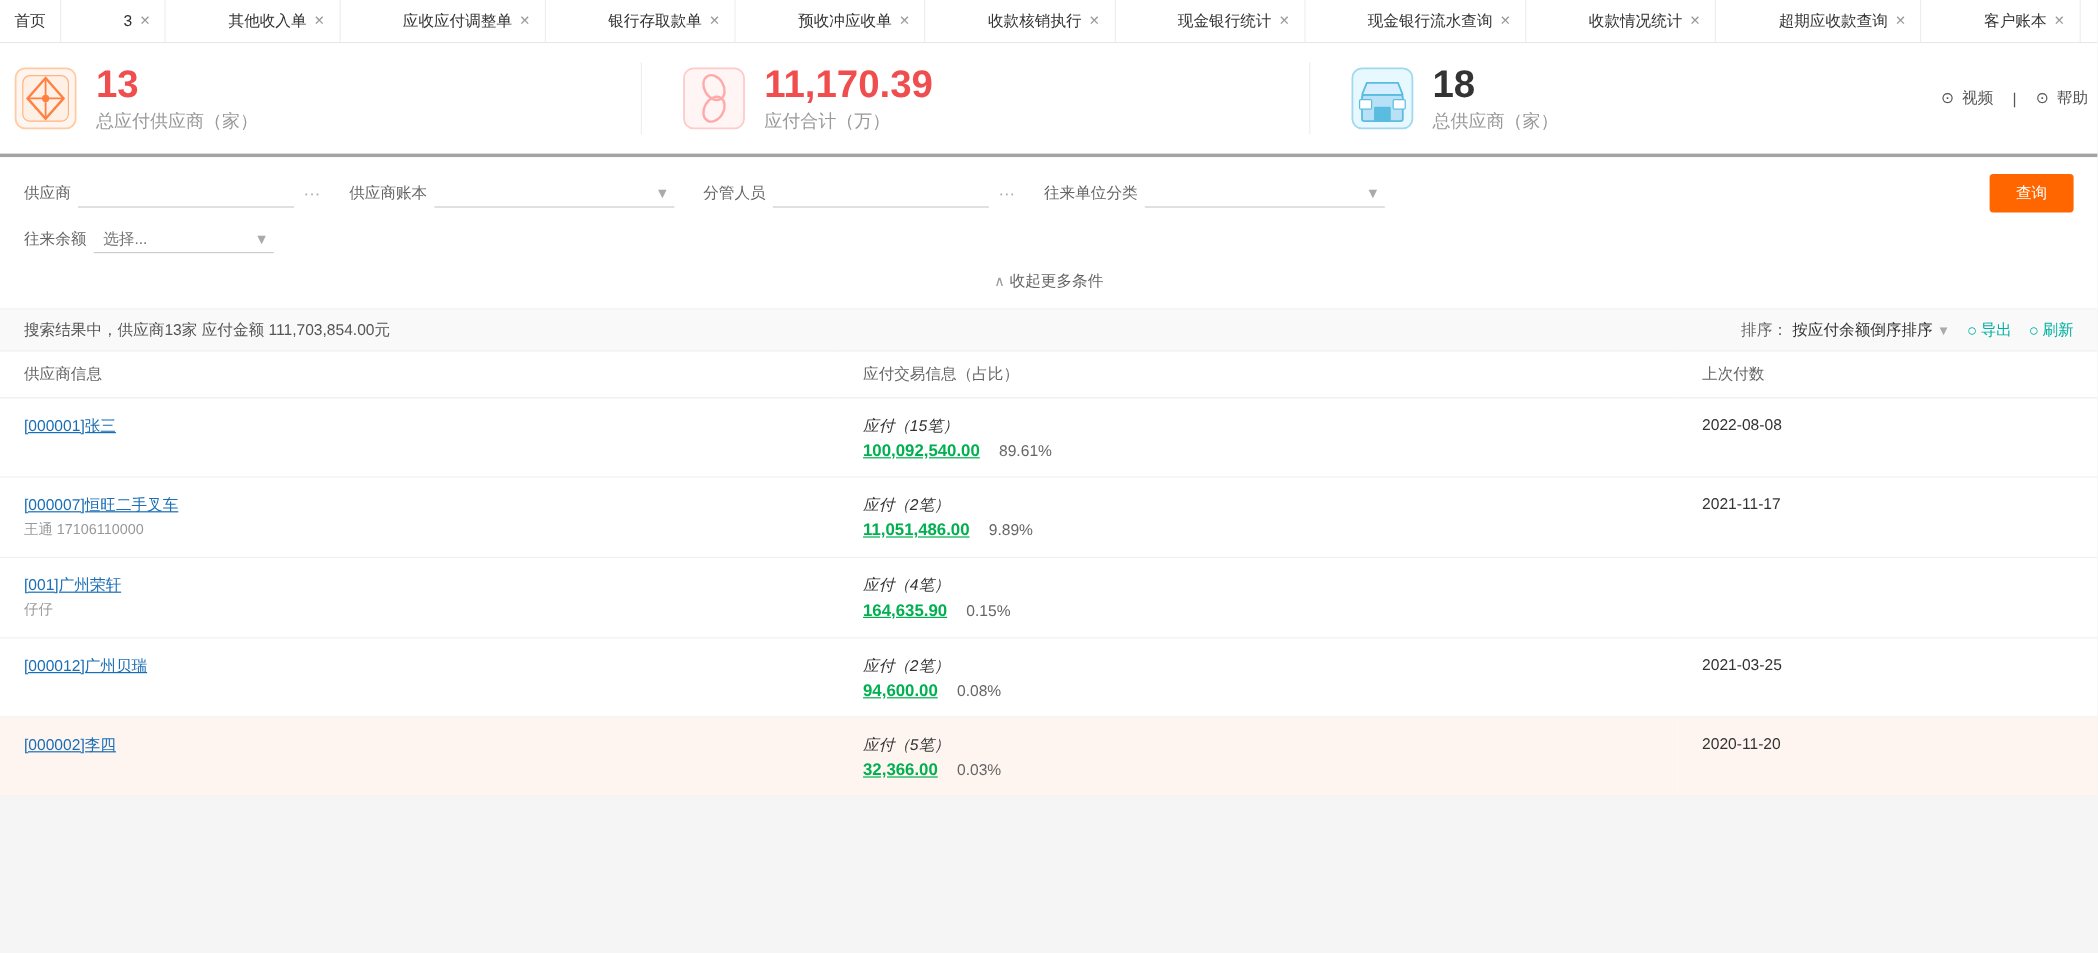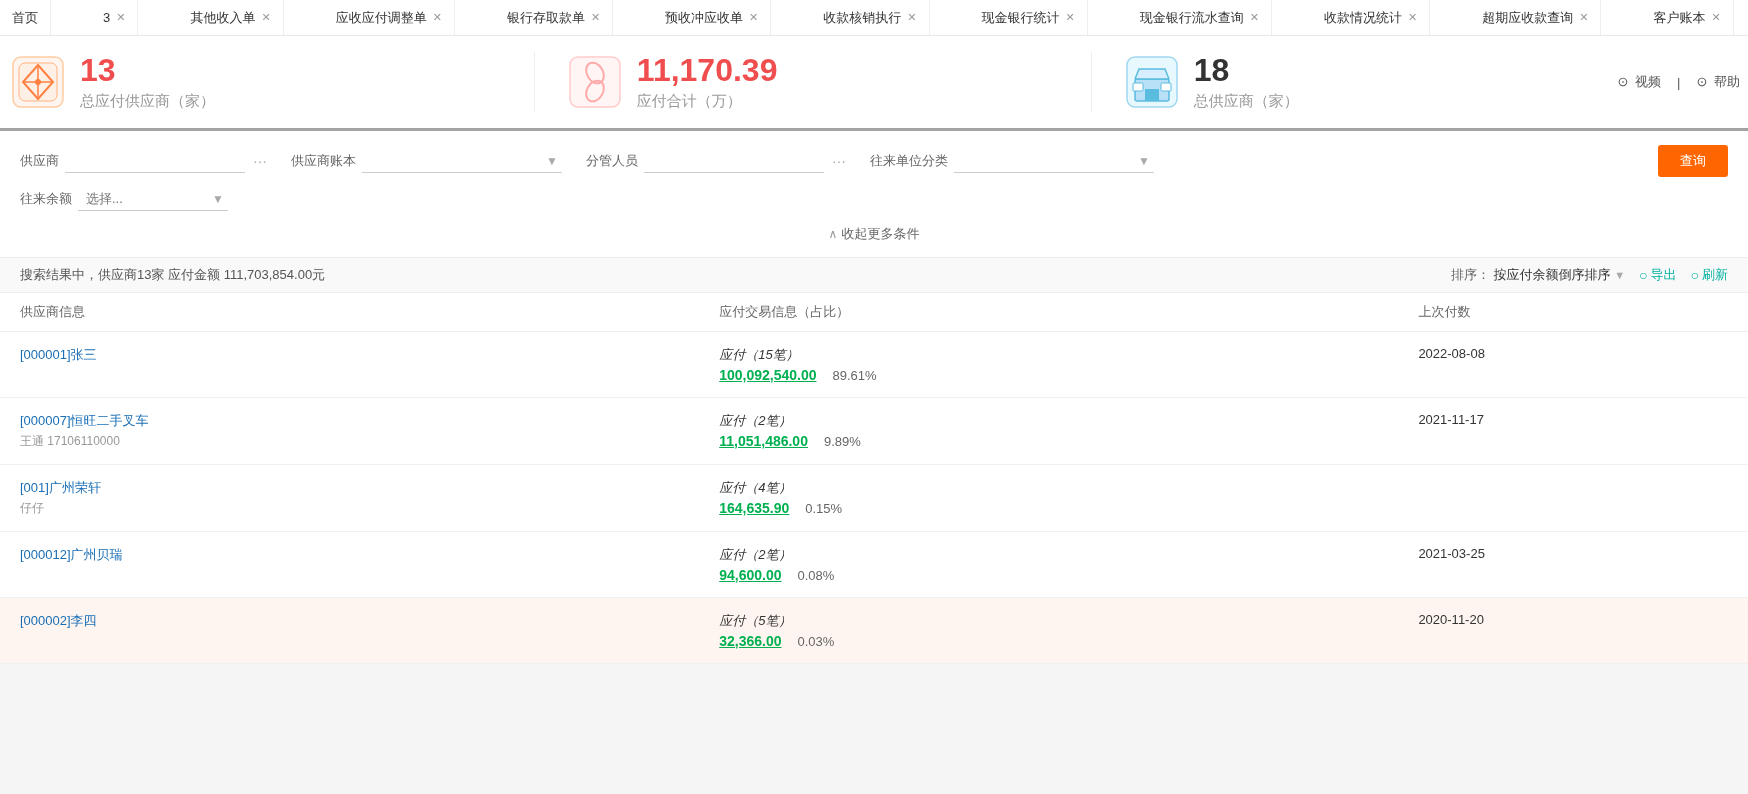--- a/index.html
+++ b/index.html
@@ -78,21 +78,21 @@
 
     
     .data-table { background: #fff; width: 100%; border-collapse: collapse; }
     .data-table th {
       padding: 10px 20px; text-align: left; font-size: 13px; color: #666;
       font-weight: normal; border-bottom: 1px solid #eee; background: #fff;
     }
     .data-table td { padding: 14px 20px; font-size: 13px; vertical-align: top; border-bottom: 1px solid #f0f0f0; }
     .data-table tr:last-child td { border-bottom: 1px solid #f0f0f0; }
     .data-table tr.highlighted { background: #fff5f0; }
-    .supplier-link { color: #1a6eb5; cursor: pointer; font-size: 13px; }
+    .supplier-link { color: #1a6eb5; text-decoration: underline; cursor: pointer; font-size: 13px; }
     .sub-text { color: #999; font-size: 12px; margin-top: 3px; }
     .payable-count { color: #333; font-size: 13px; font-style: italic; }
     .payable-amount { color: #00b050; font-size: 14px; font-weight: bold; margin-top: 3px; cursor: pointer; text-decoration: underline; }
     .payable-percent { color: #666; font-size: 13px; margin-left: 16px; }
     .last-pay-date { color: #333; font-size: 13px; }
     .td-payable { display: flex; align-items: baseline; gap: 0; }
     .td-payable-col { display: flex; flex-direction: column; }
 
     
     ::-webkit-scrollbar { width: 6px; height: 6px; }

